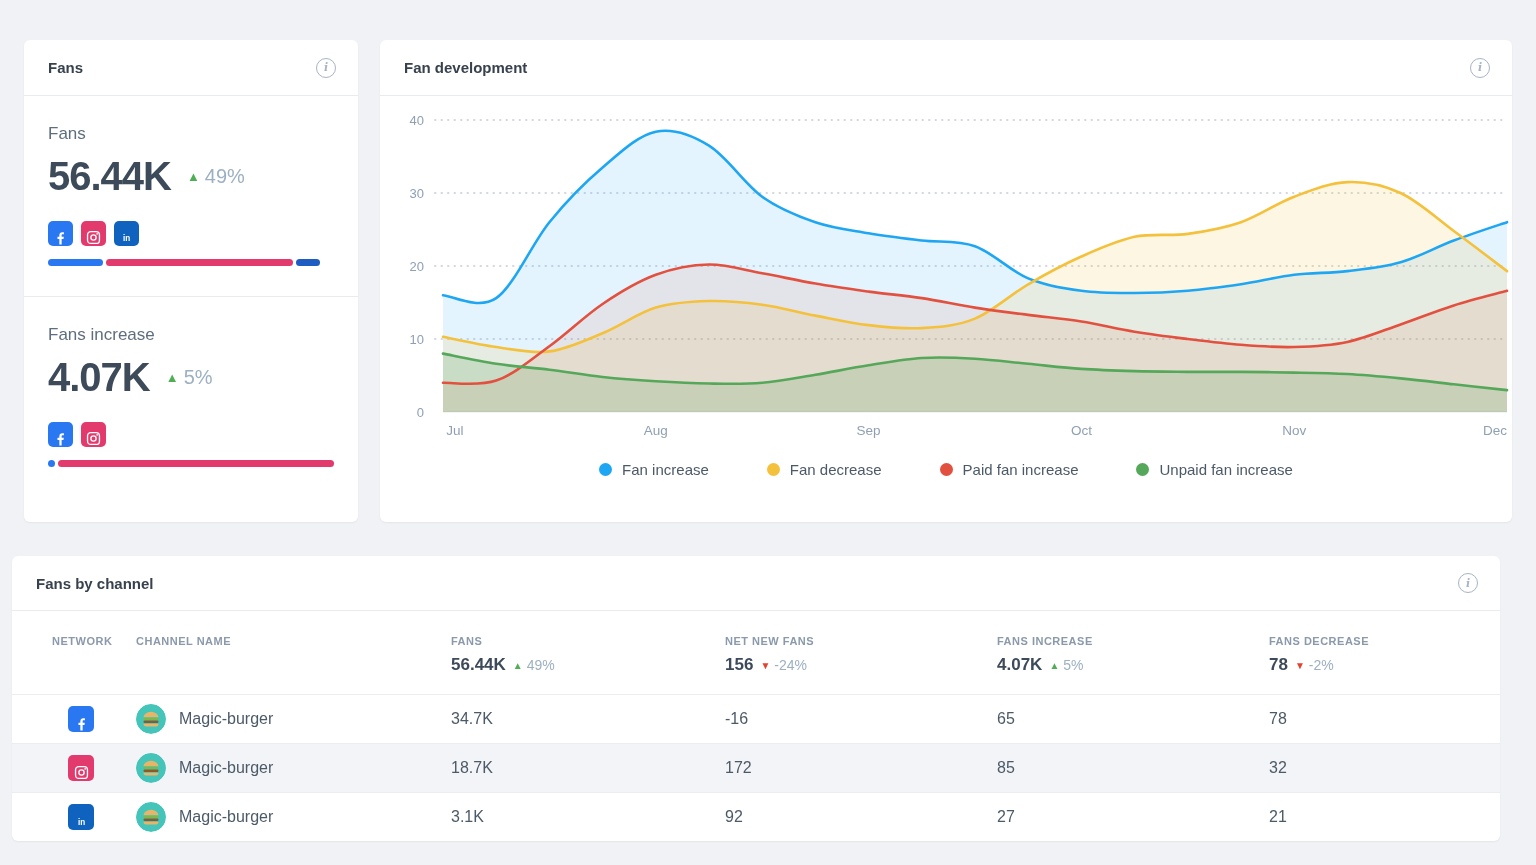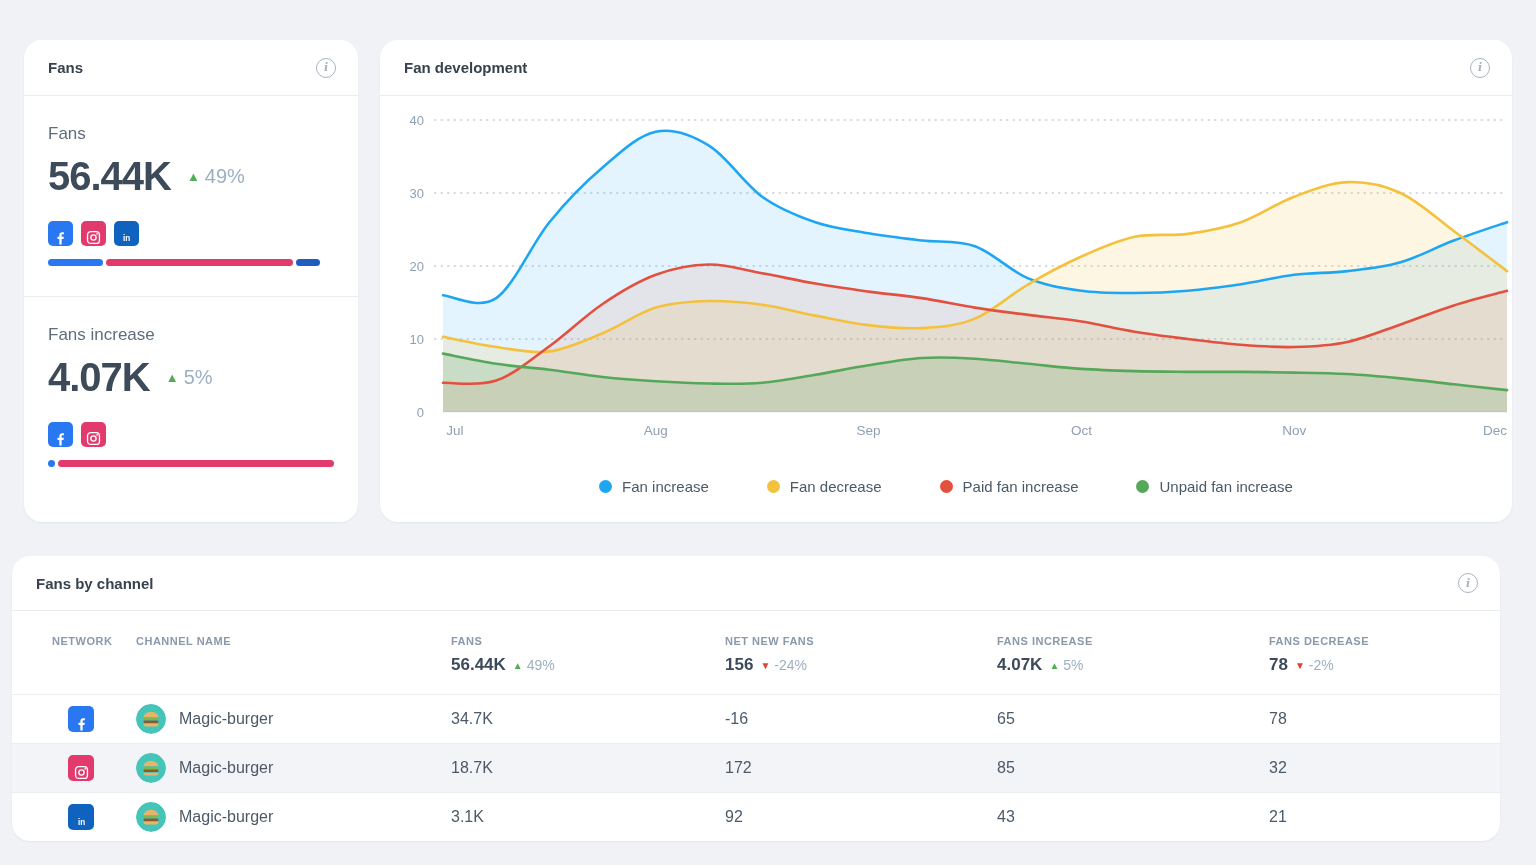--- a/index.html
+++ b/index.html
@@ -5,21 +5,21 @@
   * { margin:0; padding:0; box-sizing:border-box; }
   html,body { width:1536px; height:865px; }
   body {
     background:#f0f2f5;
     font-family:"Liberation Sans","DejaVu Sans",sans-serif;
     color:#3e4b5b;
     overflow:hidden;
   }
   .page { position:relative; width:1536px; height:865px; }
   .card {
-    position:absolute; background:#fff; border-radius:18px;
+    position:absolute; background:#fff; border-radius:6px;
     box-shadow:0 1px 2px rgba(40,50,70,.06);
   }
   .card-header {
     height:56px; display:flex; align-items:center; justify-content:space-between;
     padding:0 22px 0 24px; border-bottom:1px solid #e9ecef;
   }
   .card-title { font-size:15px; font-weight:bold; color:#37424e; }
   .info-btn {
     width:20px; height:20px; border-radius:50%; border:1.6px solid #a7b4c2;
     color:#a7b4c2; font-size:11px; font-weight:bold; display:flex; align-items:center;
@@ -40,21 +40,21 @@
   .net {
     width:25px; height:25px; border-radius:5px; display:flex; align-items:flex-end;
     justify-content:center; cursor:pointer;
   }
   .net svg { width:17px; height:17px; display:block; }
   .share-bar { display:flex; gap:3px; margin-top:13px; height:7px; }
   .share-bar .seg { height:7px; border-radius:3.5px; }
   
   #chart-card { left:380px; top:40px; width:1132px; height:482px; }
   #chart-svg { display:block; width:1132px; height:345px; margin-top:6px; }
-  .legend { display:flex; justify-content:center; gap:58px; margin-top:31px; }
+  .legend { display:flex; justify-content:center; gap:58px; margin-top:14px; }
   .legend-item { display:flex; align-items:center; gap:10px; cursor:pointer; }
   .legend-dot { width:13px; height:13px; border-radius:50%; }
   .legend-label { font-size:15px; color:#4c5a68; }
   
   #table-card { left:12px; top:556px; width:1488px; height:285px; }
   #table-card .card-header { height:55px; }
   .tgrid { display:grid; grid-template-columns:100px 315px 274px 272px 272px 1fr; padding:0 24px; }
   .summary-row { padding-top:24px; height:83px; align-items:start; }
   .col-label {
     font-size:11px; font-weight:bold; color:#8a99ab; letter-spacing:.5px;
@@ -321,19 +321,19 @@
                 <path d="M7.5 13.2a7.5 5.4 0 0 1 15 0z" fill="#e8b468"></path>
                 <rect x="7.5" y="13.8" width="15" height="2.1" rx="1" fill="#7cb94d"></rect>
                 <rect x="7.5" y="16.5" width="15" height="2.5" rx="1.2" fill="#8a5a2b"></rect>
                 <path d="M7.5 19.8h15a2.6 2.6 0 0 1-2.6 2.6H10.1a2.6 2.6 0 0 1-2.6-2.6z" fill="#e8b468"></path>
               </svg>
             </span>
             <span class="channel-name">Magic-burger</span>
           </div>
           <div class="cell-num">3.1K</div>
           <div class="cell-num">92</div>
-          <div class="cell-num">43</div>
+          <div class="cell-num">27</div>
           <div class="cell-num">21</div>
         </div>
       </div>
   </div>
 
 </div>
 
 </body></html>

